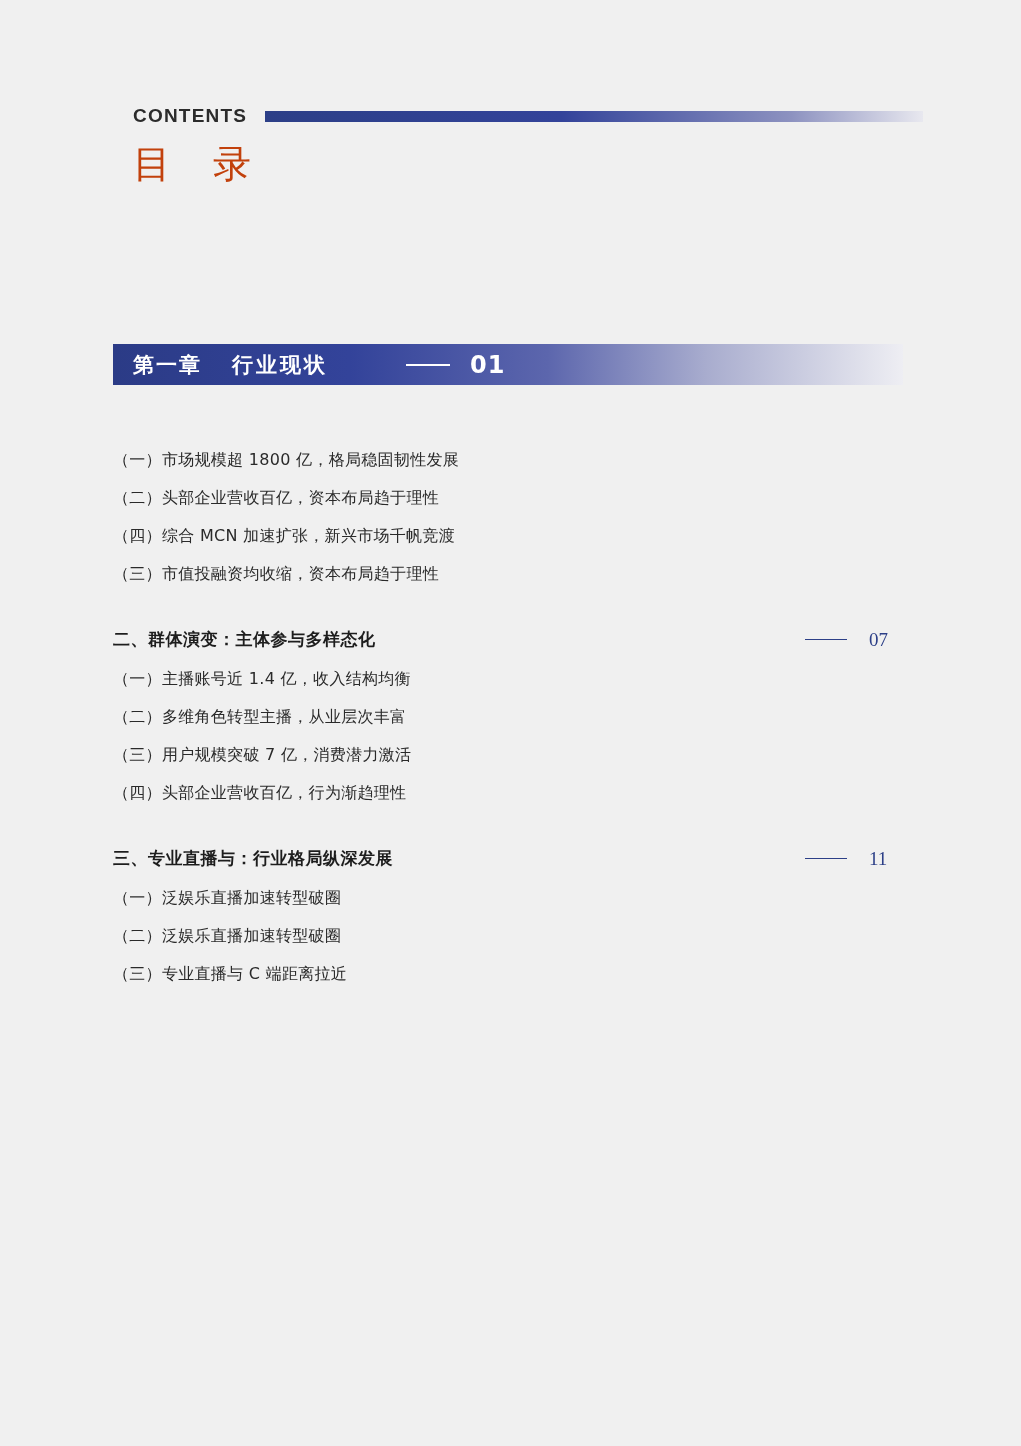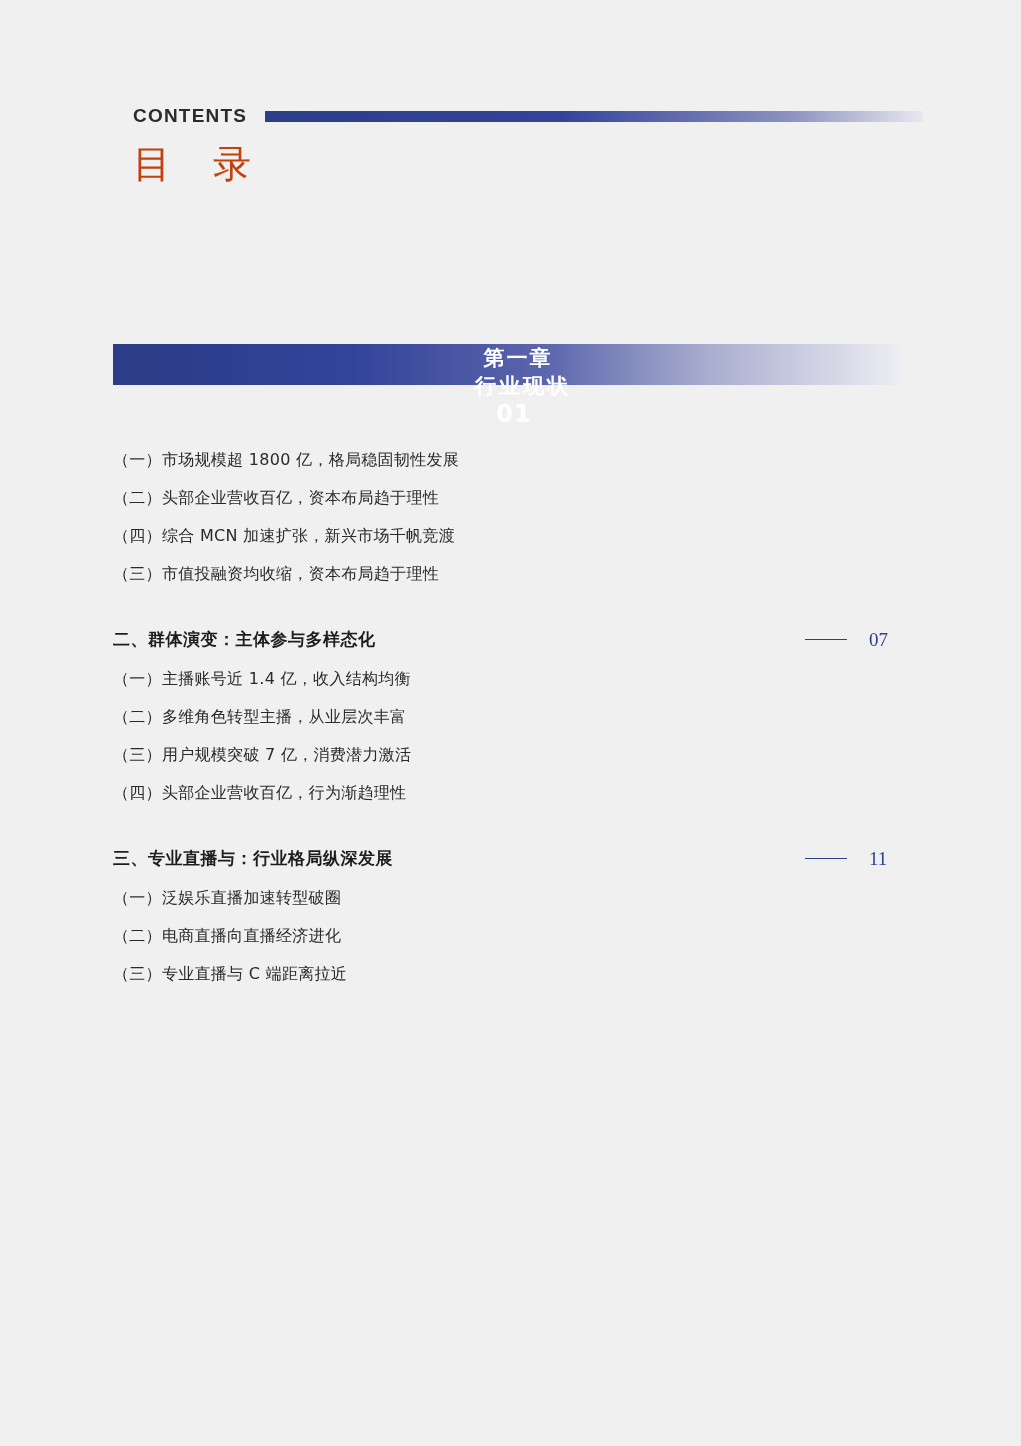--- a/index.html
+++ b/index.html
@@ -53,21 +53,20 @@
   
   .chapter-banner {
     position: absolute;
     left: 113px;
     top: 344px;
     width: 790px;
     height: 41px;
     background: linear-gradient(to right, #2b3b86 0%, #33439a 30%, #5c66ad 55%, #a8acce 75%, #eeeef3 100%);
     display: flex;
     align-items: center;
-    flex-direction: column;
   }
   .chapter-title {
     color: #ffffff;
     font-size: 21px;
     font-weight: bold;
     letter-spacing: 2px;
     margin-left: 20px;
     white-space: nowrap;
   }
   .chapter-name {
@@ -82,21 +81,21 @@
     margin-left: 78px;
     width: 44px;
     height: 2px;
     background: #ffffff;
   }
   .chapter-num {
     color: #ffffff;
     font-size: 24px;
     font-weight: bold;
     letter-spacing: 1px;
-    margin-left: 12px;
+    margin-left: 20px;
     font-family: "DejaVu Sans", sans-serif;
   }
 
   
   .toc {
     position: absolute;
     left: 113px;
     top: 450px;
     width: 790px;
   }
@@ -184,18 +183,18 @@
     </div>
 
     <div class="section">
       <div class="section-head">
         <div class="section-title">三、专业直播与：行业格局纵深发展</div>
         <div class="section-spacer"></div>
         <div class="page-dash"></div>
         <div class="page-num">11</div>
       </div>
       <div class="entry">（一）泛娱乐直播加速转型破圈</div>
-      <div class="entry">（二）电商直播向直播经济进化</div>
+      <div class="entry">（二）泛娱乐直播加速转型破圈</div>
       <div class="entry">（三）专业直播与 C 端距离拉近</div>
     </div>
 
   </div>
 </div>
 
 </body></html>

